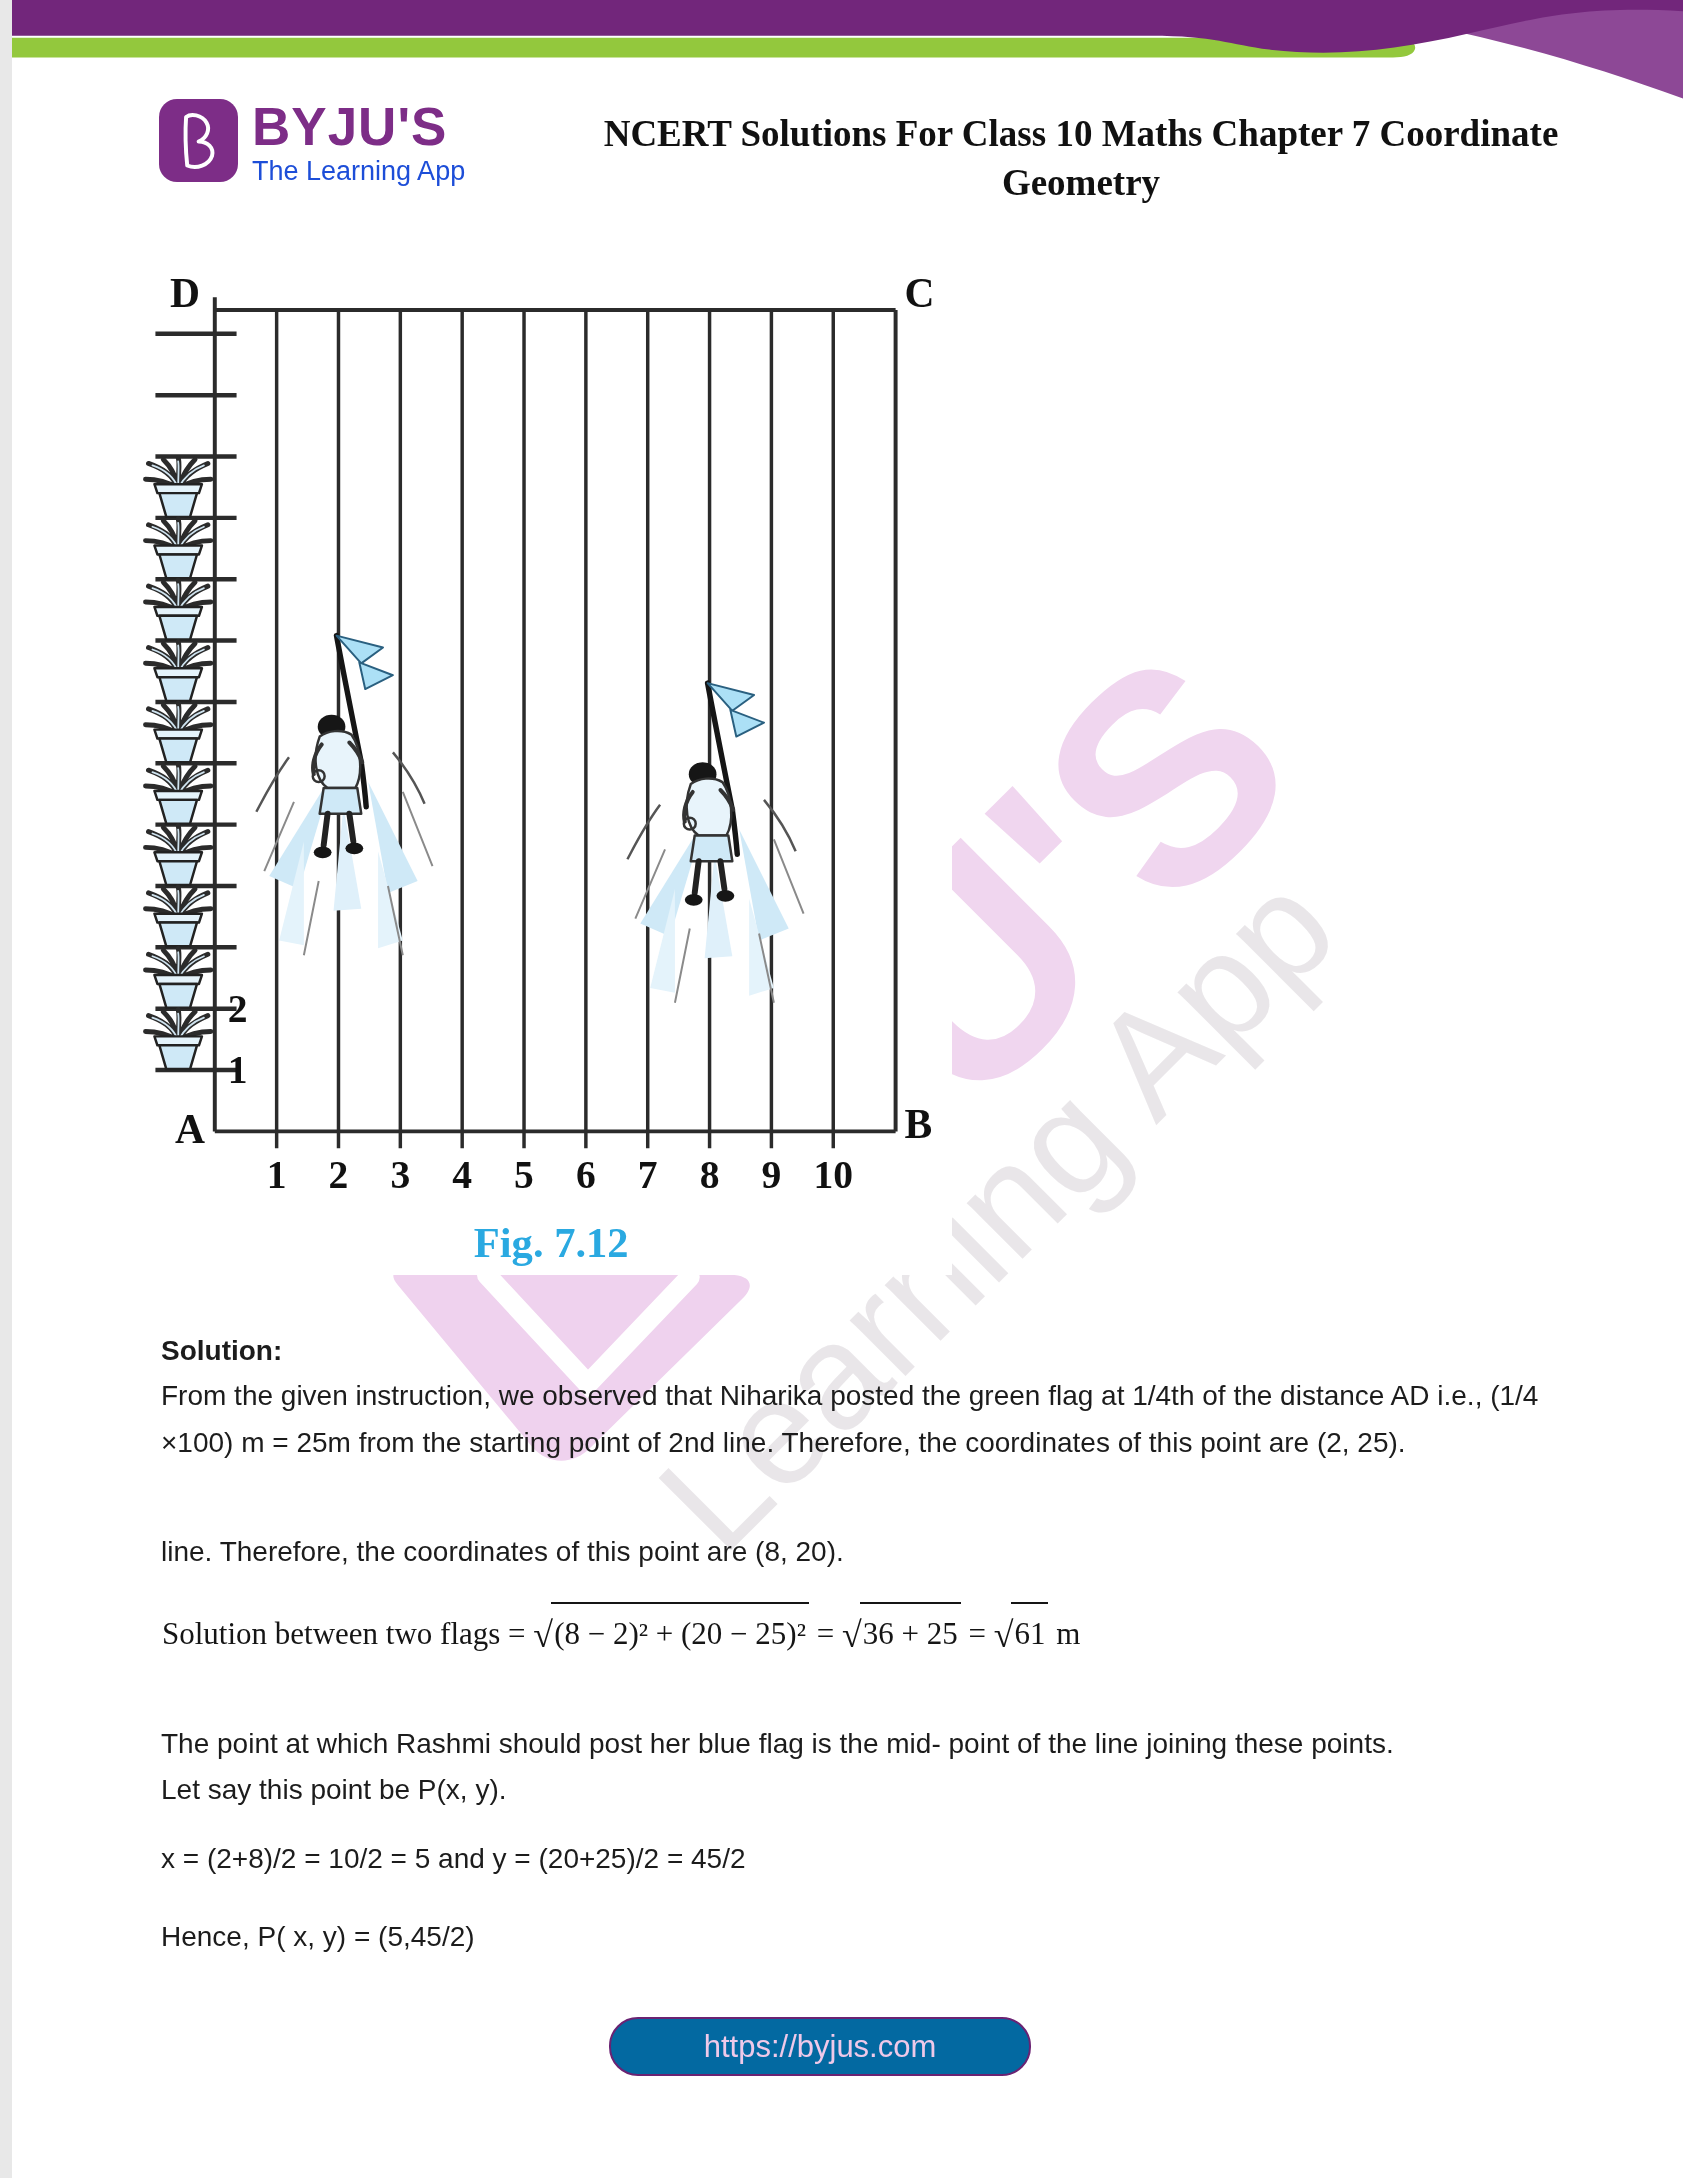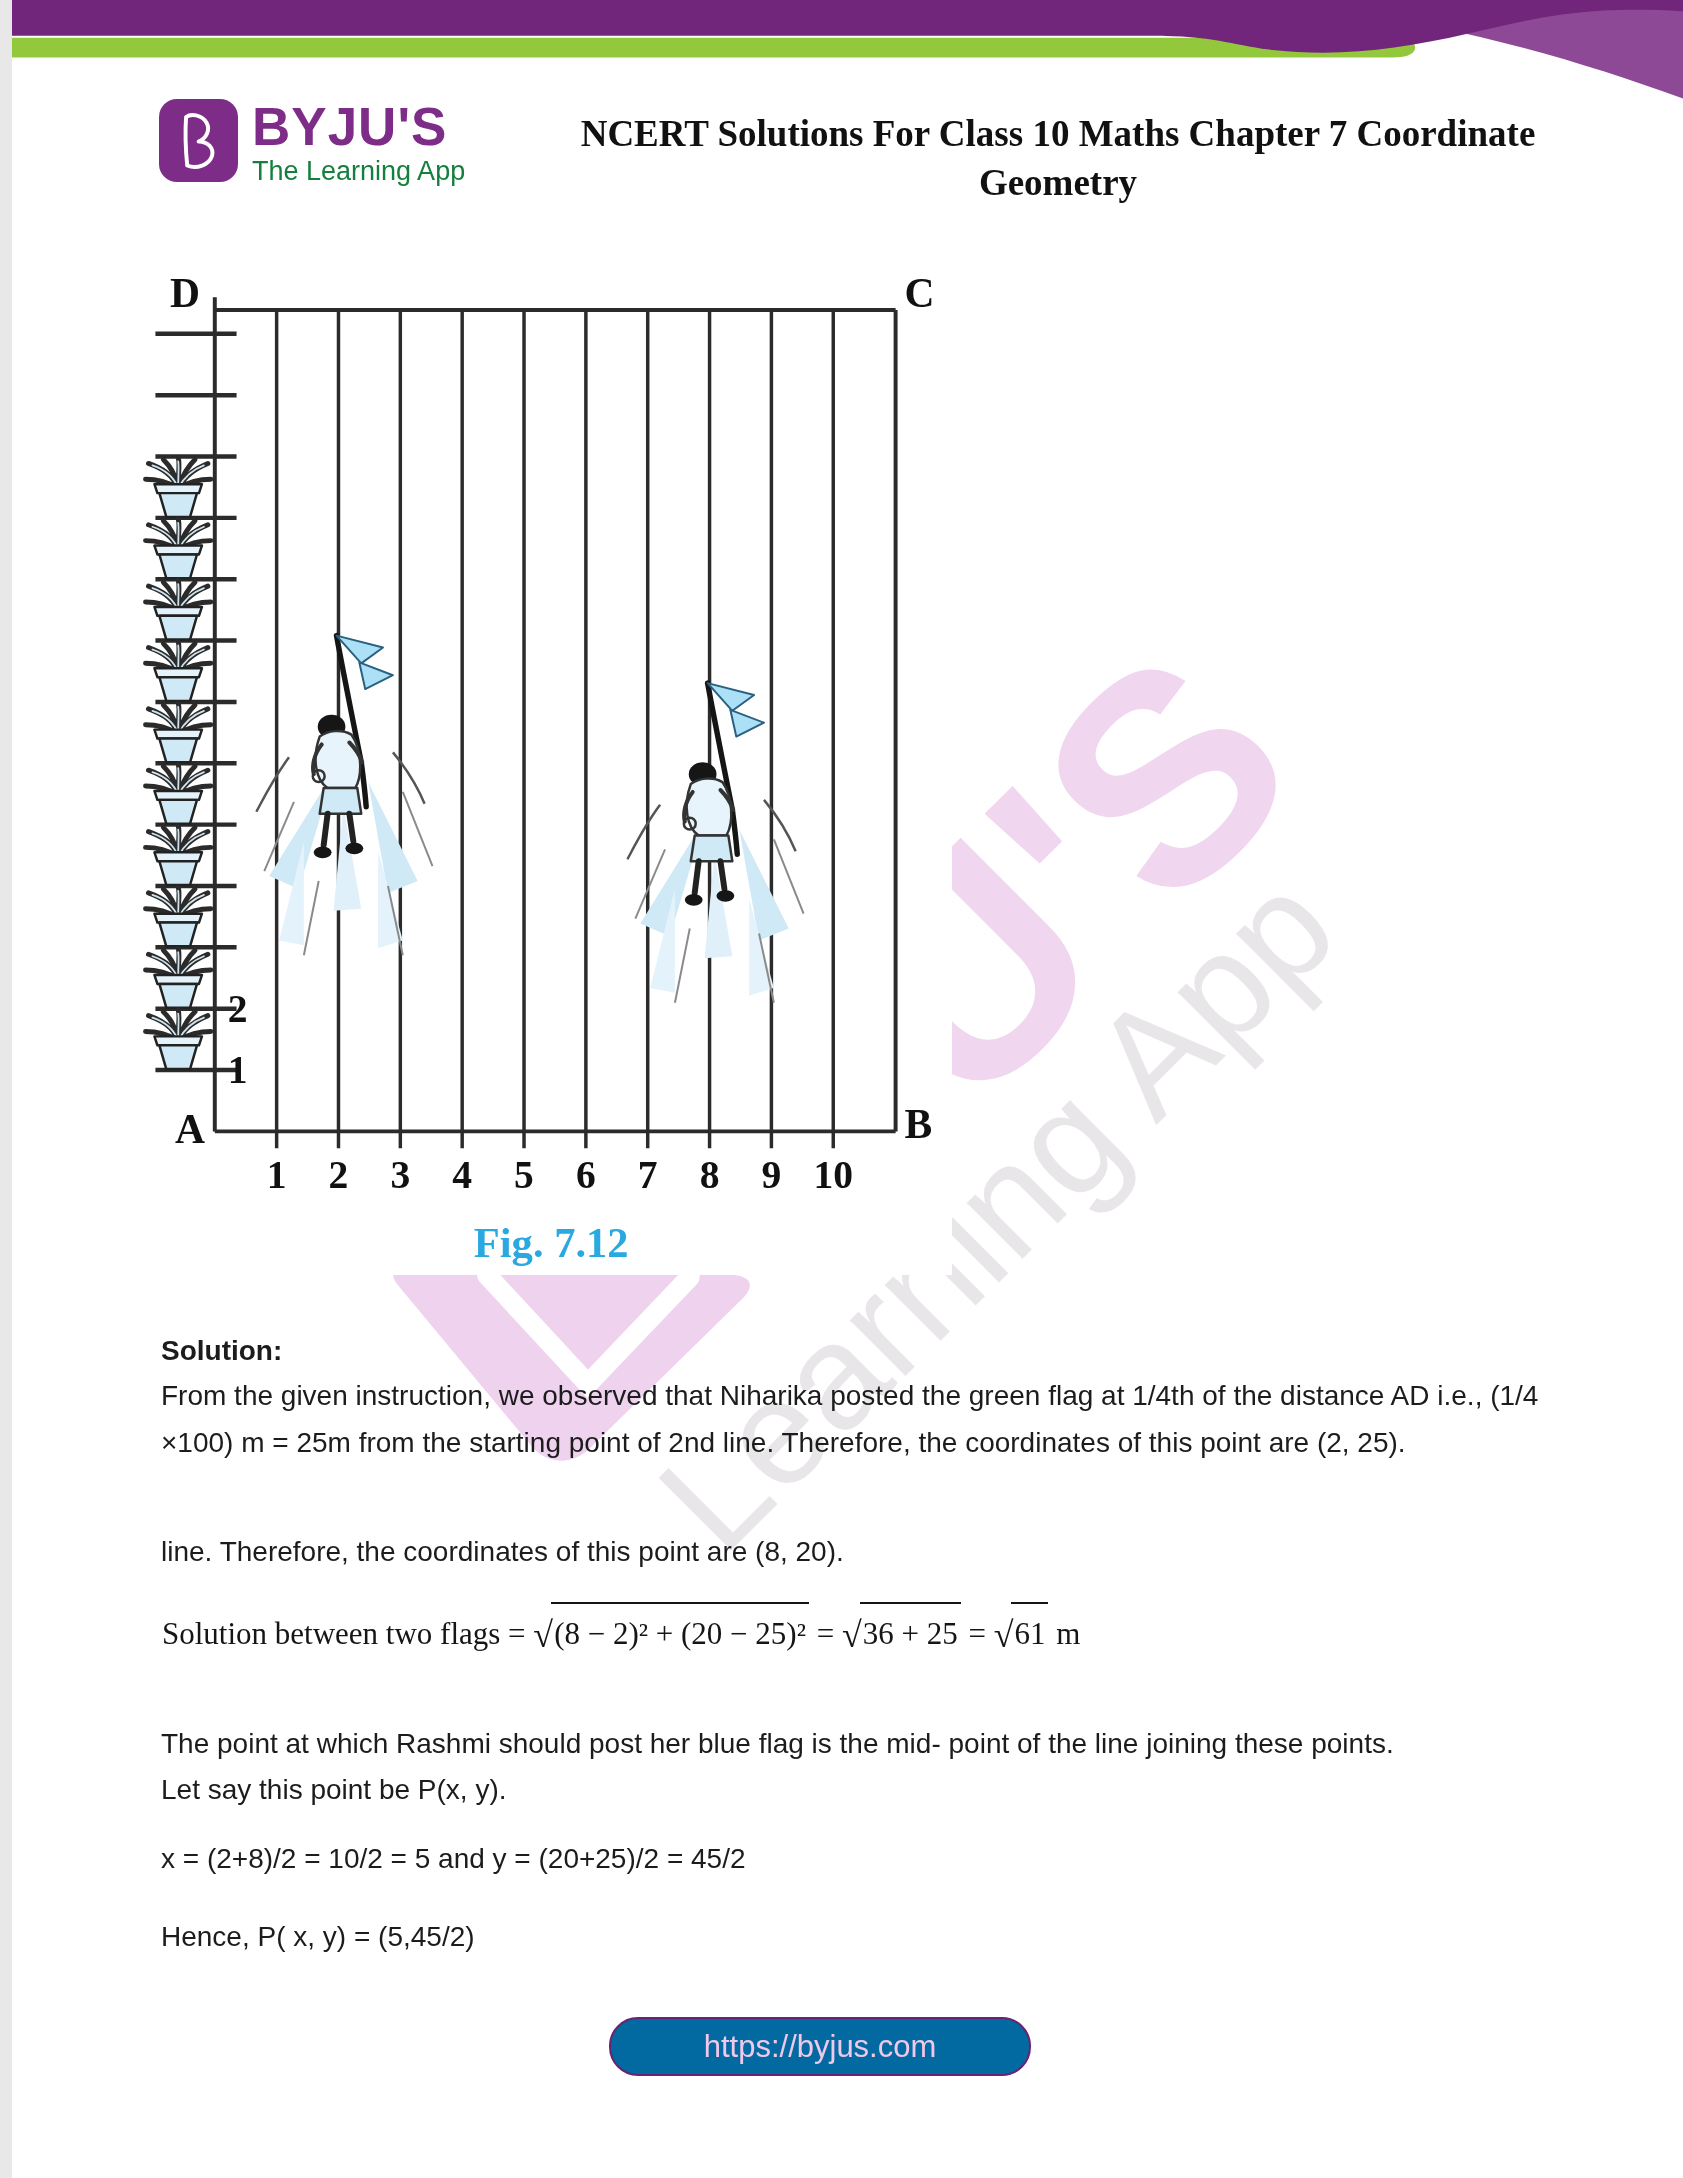--- a/index.html
+++ b/index.html
@@ -5,23 +5,23 @@
   html,body{margin:0;padding:0;background:#e8e8e8;}
   .page{position:relative;width:1683px;height:2178px;background:#ffffff;overflow:hidden;
         font-family:"Liberation Sans",sans-serif;color:#1c1c1c;margin-left:12px;}
   
   .banner{position:absolute;left:0;top:0;z-index:4;}
   
   .logo{position:absolute;left:147px;top:99px;z-index:5;display:flex;}
   .logo-icon{width:79px;height:83px;background:#7d2d87;border-radius:18px;position:relative;}
   .logo-texts{margin-left:14px;}
   .logo-brand{font-weight:bold;font-size:53px;letter-spacing:1px;color:#7d2d87;line-height:55px;}
-  .logo-tag{font-size:27px;color:#15803d;margin-top:2px;}
+  .logo-tag{font-size:27px;color:#1d4ed8;margin-top:2px;}
   
-  .title{position:absolute;left:452px;top:109px;width:1188px;z-index:5;text-align:center;
+  .title{position:absolute;left:475px;top:109px;width:1188px;z-index:5;text-align:center;
          font-family:"Liberation Serif",serif;font-weight:bold;font-size:37px;line-height:49px;color:#111;}
   
   .wm-pink{position:absolute;left:765px;top:1017px;z-index:1;height:297px;line-height:297px;
            font-weight:bold;font-size:297px;color:#f0d6ef;transform:rotate(-45deg);
            transform-origin:0 50%;white-space:nowrap;}
   .wm-gray{position:absolute;left:674px;top:1448px;z-index:1;height:149px;line-height:149px;
            font-size:149px;color:#d8d3d8;opacity:.55;transform:rotate(-45deg);
            transform-origin:0 50%;white-space:nowrap;}
   .wm-b{position:absolute;left:366px;top:1267px;z-index:1;}
   

